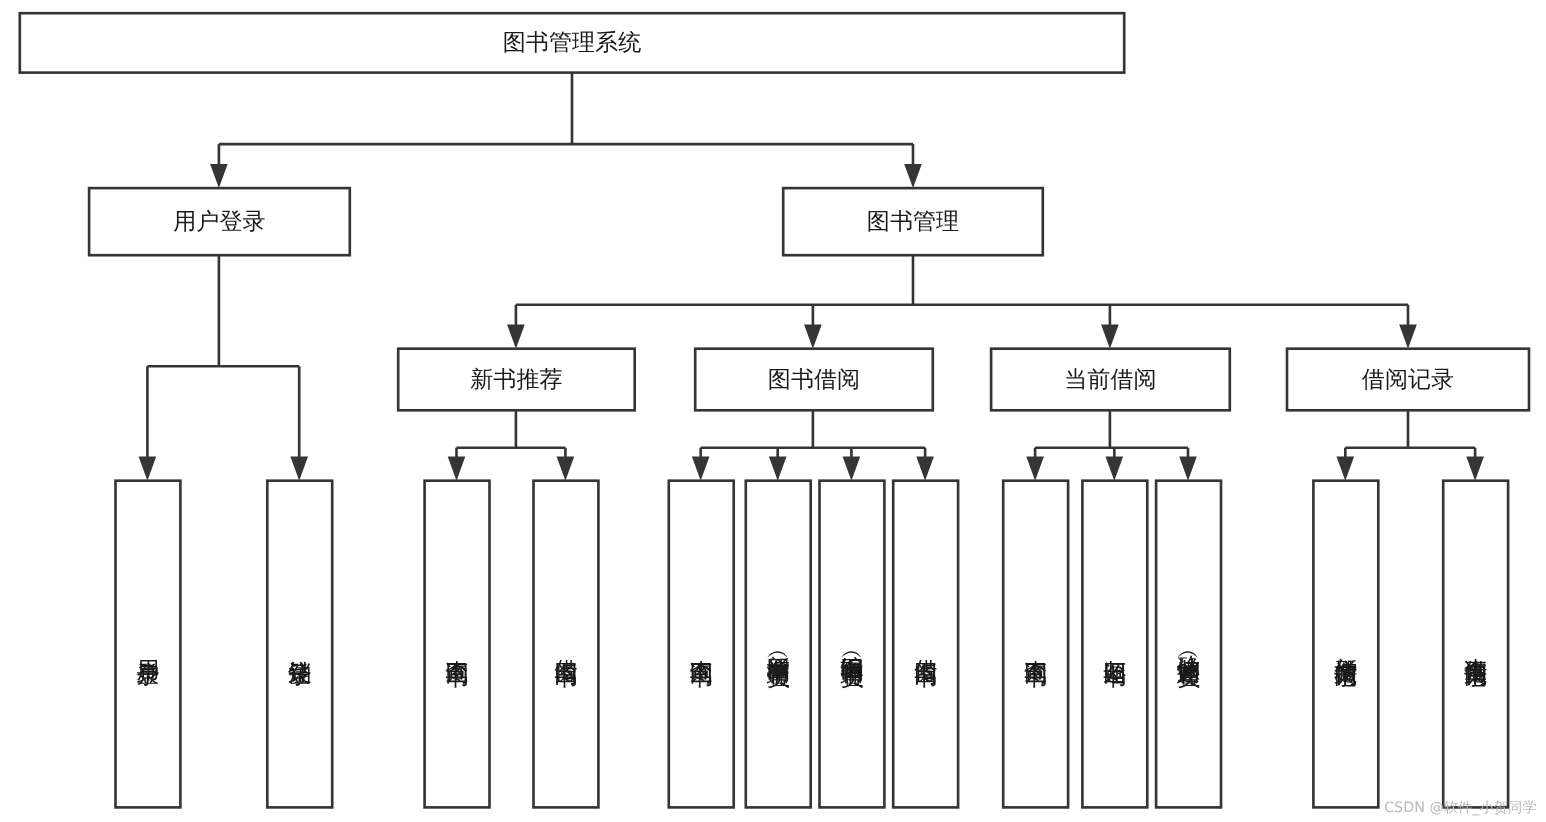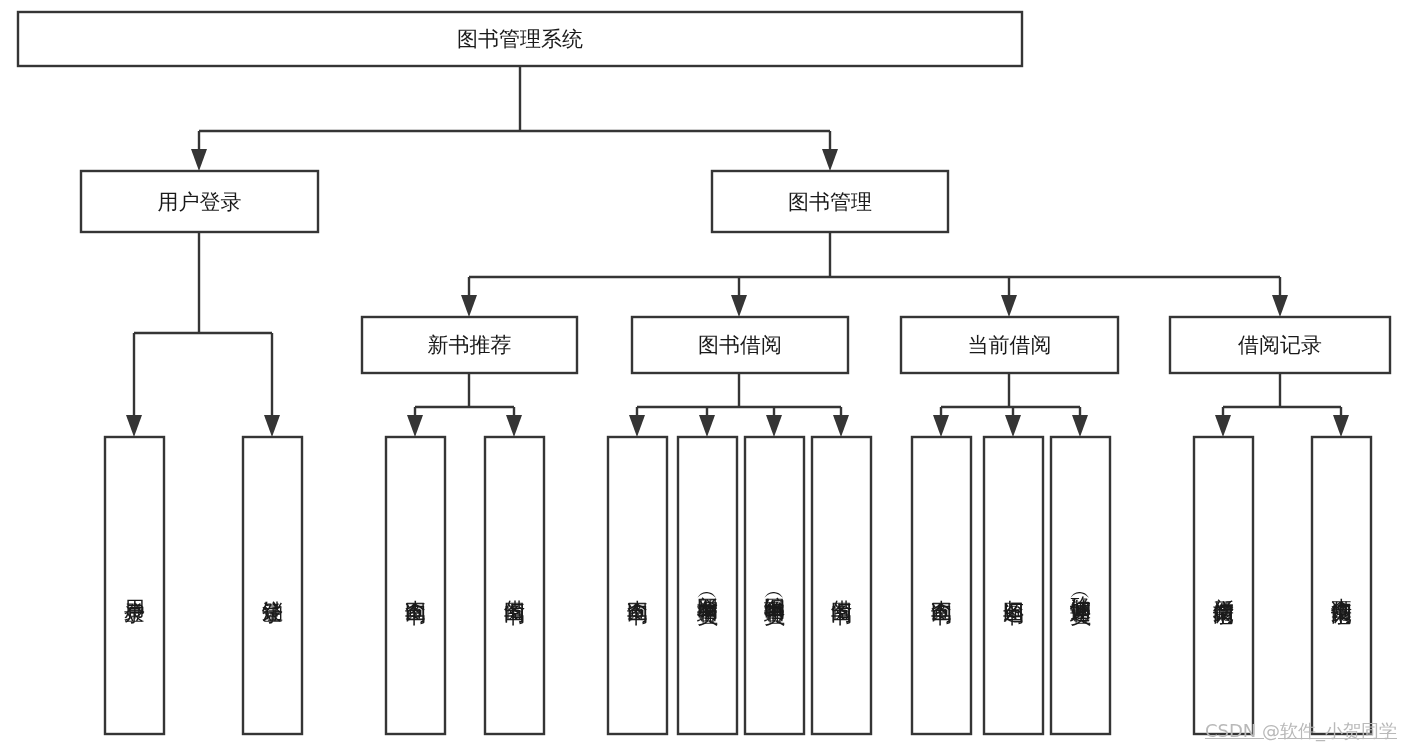--- a/index.html
+++ b/index.html
@@ -60,24 +60,23 @@
     letter-spacing: 1.5px;
     white-space: nowrap;
     text-align: center;
     pointer-events: none;
   }
   .watermark {
     position: absolute;
     right: 8px;
     bottom: 4px;
     font-family: "DejaVu Sans", "Liberation Sans", sans-serif;
-    font-size: 18px;
+    font-size: 13px;
     color: #b9b9b9;
     white-space: nowrap;
-    text-decoration: underline;
   }
 </style>
 </head>
 <body>
 
 <div id="diagram-root">
 
   <svg class="flow" viewBox="0 0 1405 747">
 
     <g id="connector-layer">

